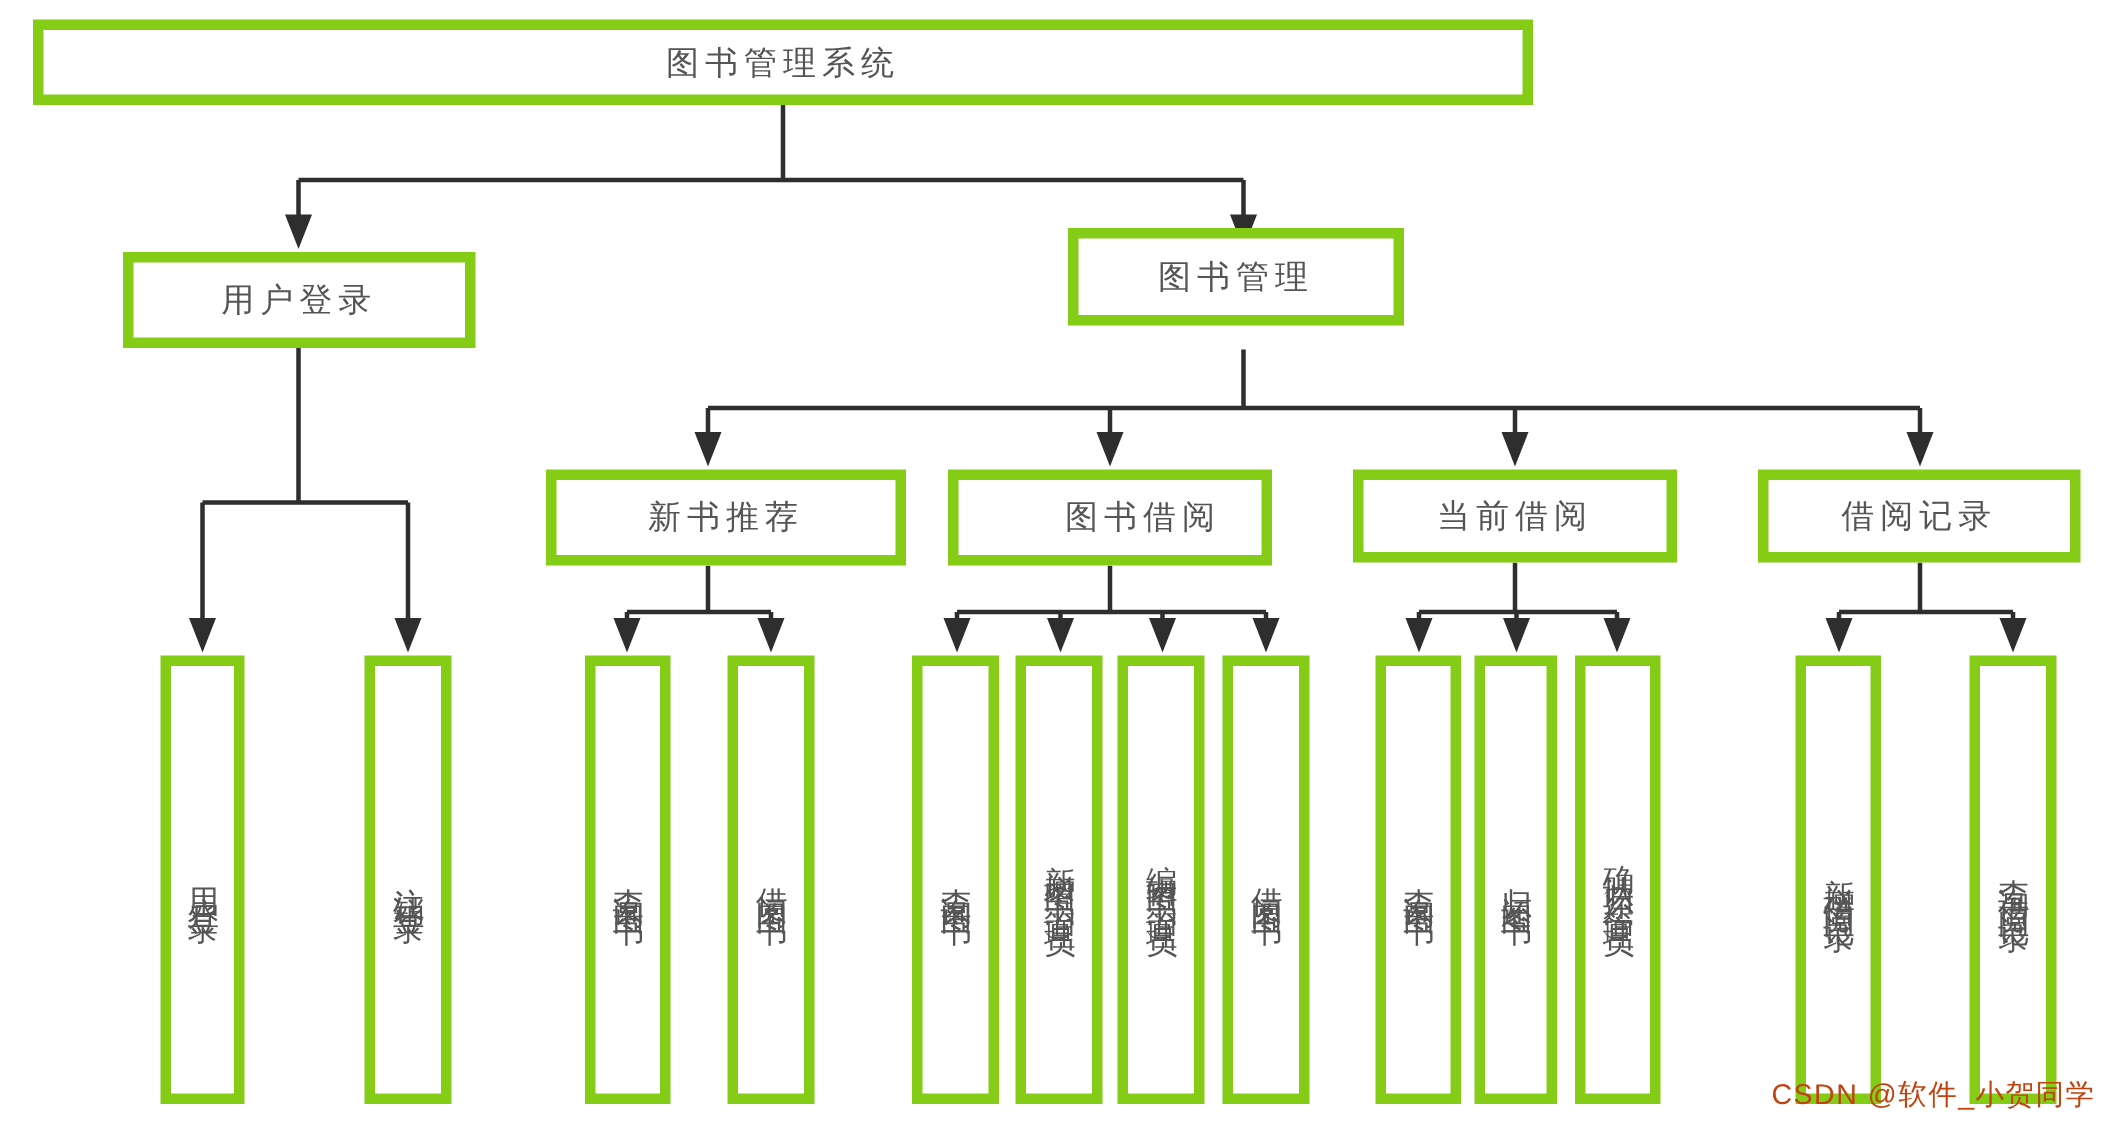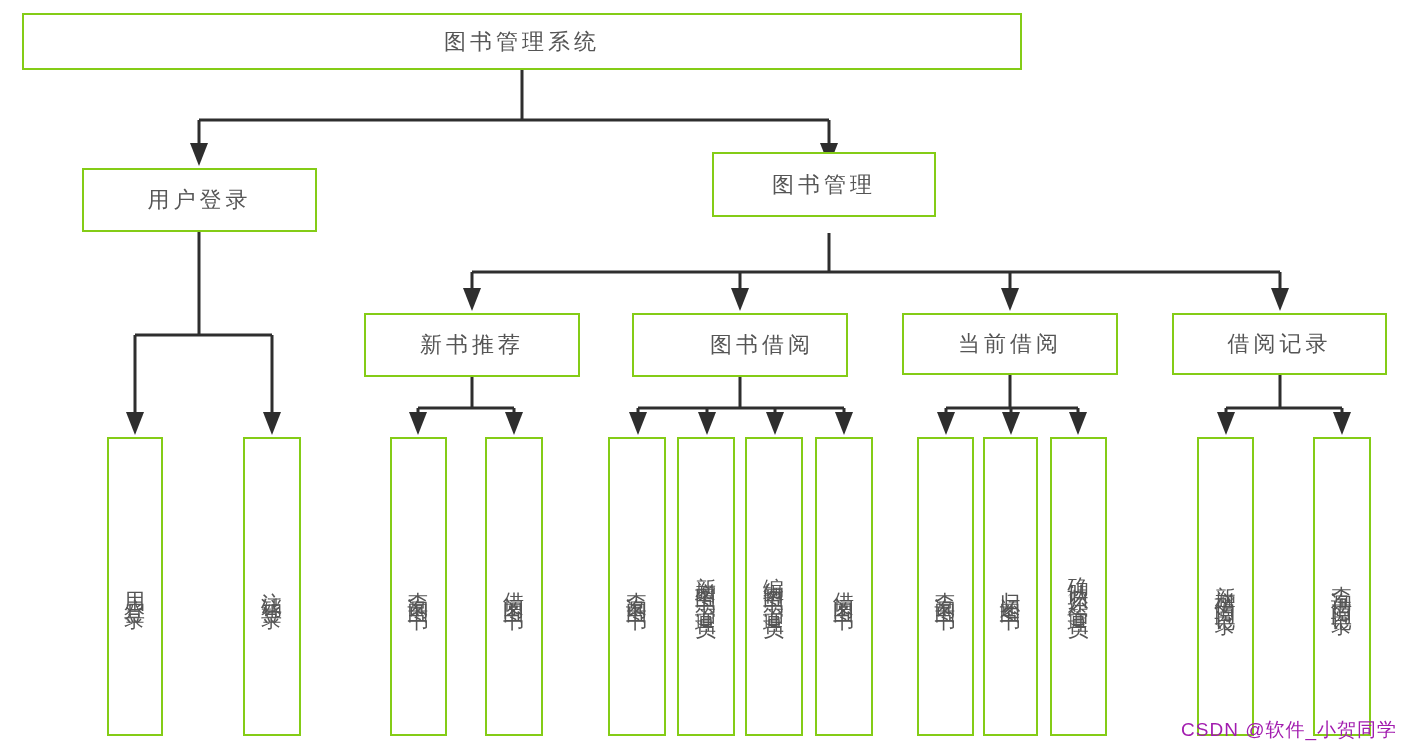--- a/index.html
+++ b/index.html
@@ -2,30 +2,30 @@
 <html><head>
 <meta charset="utf-8">
 <style>
   html,body{margin:0;padding:0;background:#ffffff;}
   .stage{
     position:relative;width:1405px;height:747px;background:#ffffff;overflow:hidden;
     font-family:"Liberation Sans","DejaVu Sans",sans-serif;
   }
   .wires{position:absolute;left:0;top:0;width:1405px;height:747px;}
   .node{
-    position:absolute;background:#ffffff;border:2px solid #84cc16;box-sizing:border-box;
+    position:absolute;background:#ffffff;border:7px solid #84cc16;box-sizing:border-box;
     display:flex;align-items:center;justify-content:center;
     color:#555555;font-size:22px;letter-spacing:4px;white-space:nowrap;
   }
   .node.tall{
     writing-mode:vertical-rl;text-orientation:mixed;letter-spacing:6px;
     font-size:21px;line-height:1;
   }
   .watermark{
-    position:absolute;right:8px;bottom:4px;color:#a21caf;font-size:19px;
+    position:absolute;right:8px;bottom:4px;color:#c2410c;font-size:19px;
     letter-spacing:1px;white-space:nowrap;z-index:5;
   }
 </style>
 </head>
 <body>
 
 <div class="stage">
 
   <svg class="wires" viewBox="0 0 1405 747" xmlns="http://www.w3.org/2000/svg">
     <g stroke="#2e2e2e" stroke-width="3" fill="none">
@@ -68,21 +68,21 @@
       <polygon points="1217,412 1235,412 1226,435"></polygon>
       <polygon points="1333,412 1351,412 1342,435"></polygon>
     </g>
   </svg>
 
   <div class="node" style="left:22px;top:13px;width:1000px;height:57px;">图书管理系统</div>
 
   <div class="node" style="left:82px;top:168px;width:235px;height:64px;">用户登录</div>
   <div class="node" style="left:712px;top:152px;width:224px;height:65px;">图书管理</div>
 
-  <div class="node" style="left:364px;top:313px;width:216px;height:64px;">新书推荐</div>
+  <div class="node" style="left:364px;top:313px;width:240px;height:64px;">新书推荐</div>
   <div class="node" style="left:632px;top:313px;width:216px;height:64px;padding-left:44px;">图书借阅</div>
   <div class="node" style="left:1172px;top:313px;width:215px;height:62px;">借阅记录</div>
   <div class="node" style="left:902px;top:313px;width:216px;height:62px;">当前借阅</div>
 
   <div class="node tall" style="left:107px;top:437px;width:56px;height:299px;">用户登录</div>
   <div class="node tall" style="left:243px;top:437px;width:58px;height:299px;">注销登录</div>
 
   <div class="node tall" style="left:390px;top:437px;width:57px;height:299px;">查询图书</div>
   <div class="node tall" style="left:485px;top:437px;width:58px;height:299px;">借阅图书</div>
 

